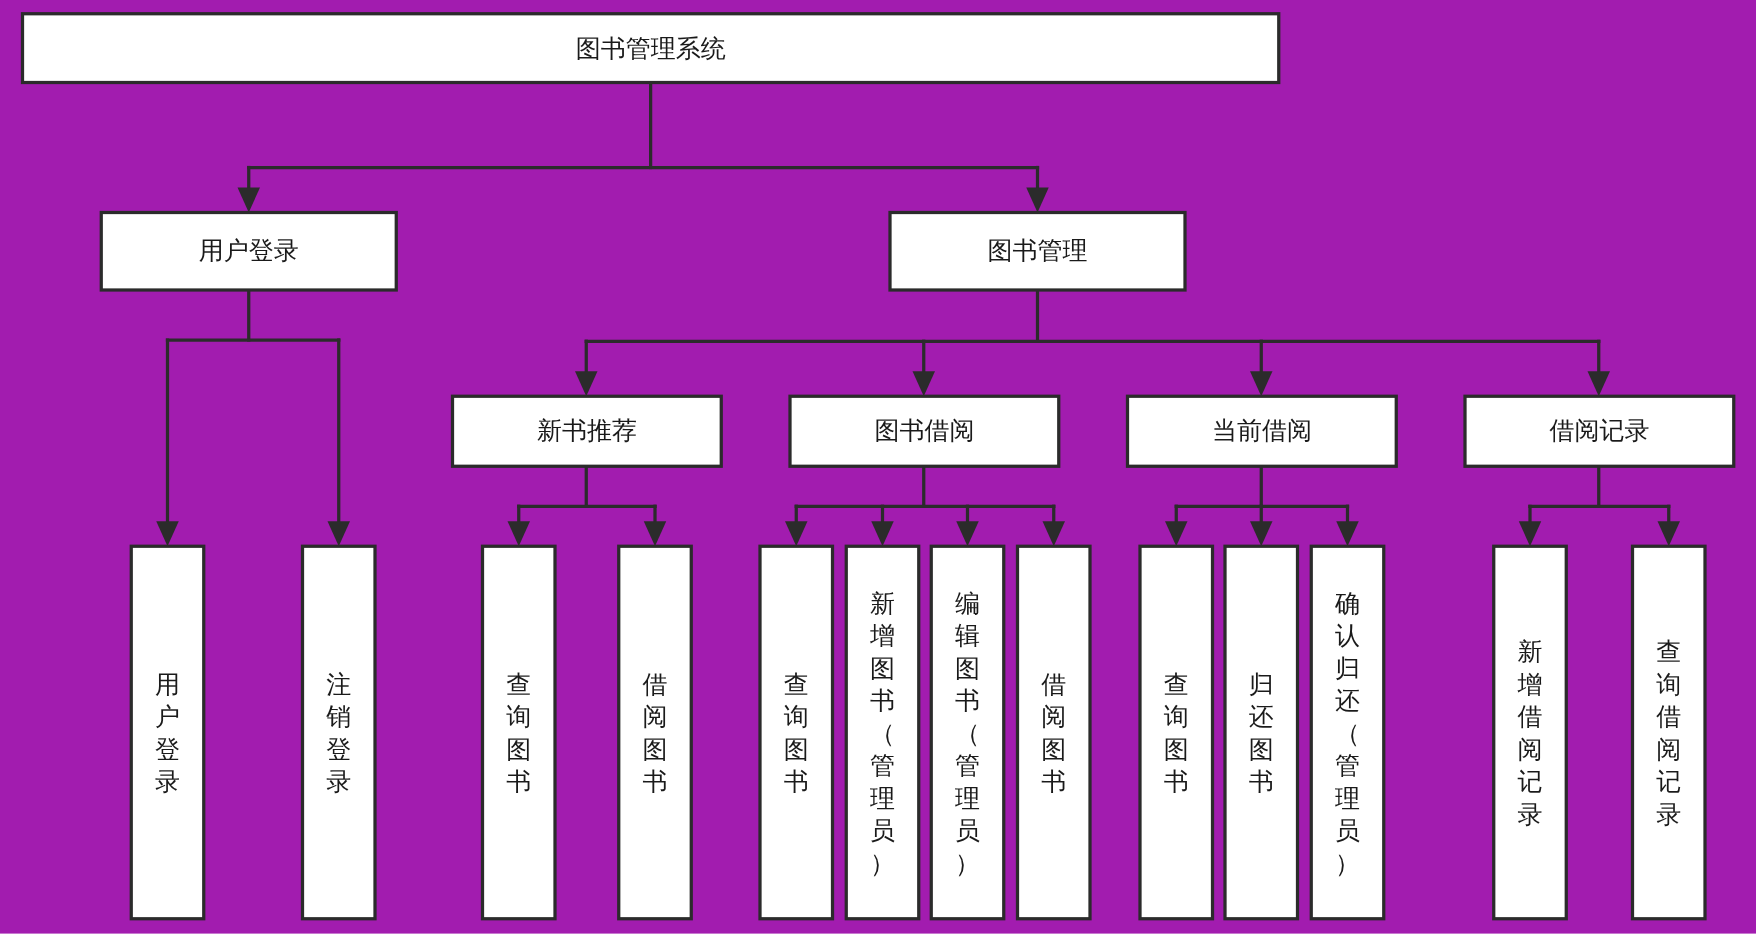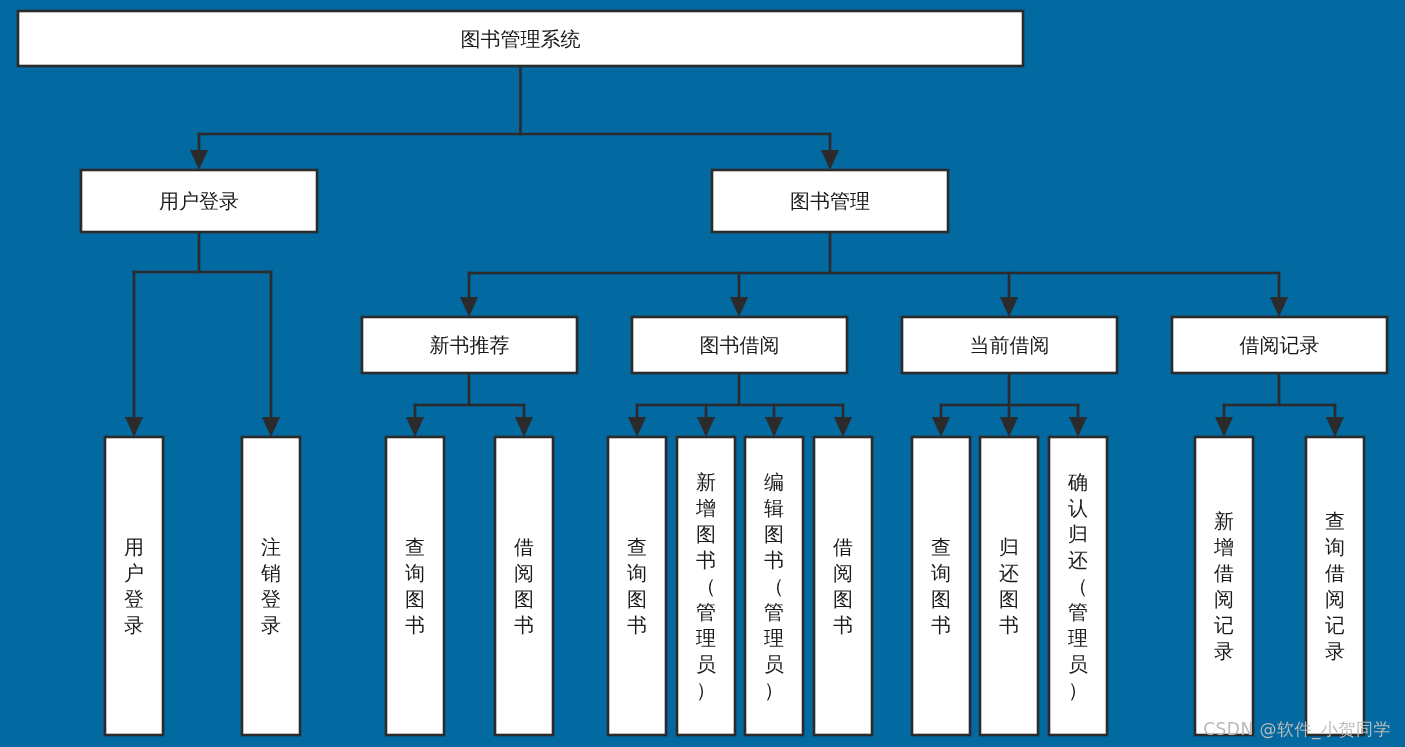--- a/index.html
+++ b/index.html
@@ -10,21 +10,21 @@
   body {
     width: 1405px;
     height: 747px;
     font-family: "DejaVu Sans", "Liberation Sans", sans-serif;
     overflow: hidden;
   }
   #diagram-root {
     position: relative;
     width: 1405px;
     height: 747px;
-    background: #0369a1;
+    background: #a21caf;
   }
   svg#flow {
     position: absolute;
     left: 0;
     top: 0;
     width: 1405px;
     height: 747px;
   }
   .node-box {
     fill: #ffffff;
@@ -222,14 +222,13 @@
     <g>
       <rect class="node-box" x="1195" y="437" width="58" height="298"></rect>
       <text class="node-label-v" x="1224" y="0"><tspan x="1224" y="528.28">新</tspan><tspan x="1224" y="554.28">增</tspan><tspan x="1224" y="580.28">借</tspan><tspan x="1224" y="606.28">阅</tspan><tspan x="1224" y="632.28">记</tspan><tspan x="1224" y="658.28">录</tspan></text>
     </g>
     <g>
       <rect class="node-box" x="1306" y="437" width="58" height="298"></rect>
       <text class="node-label-v" x="1335" y="0"><tspan x="1335" y="528.28">查</tspan><tspan x="1335" y="554.28">询</tspan><tspan x="1335" y="580.28">借</tspan><tspan x="1335" y="606.28">阅</tspan><tspan x="1335" y="632.28">记</tspan><tspan x="1335" y="658.28">录</tspan></text>
     </g>
   </svg>
 
-  <div class="watermark-text">CSDN @软件_小贺同学</div>
 </div>
 
 </body></html>

